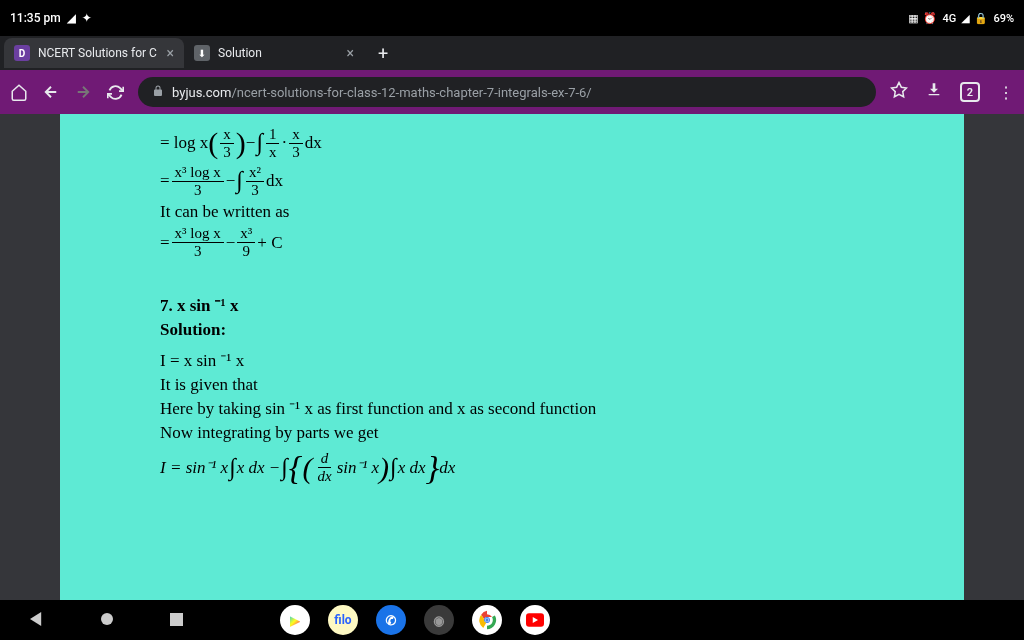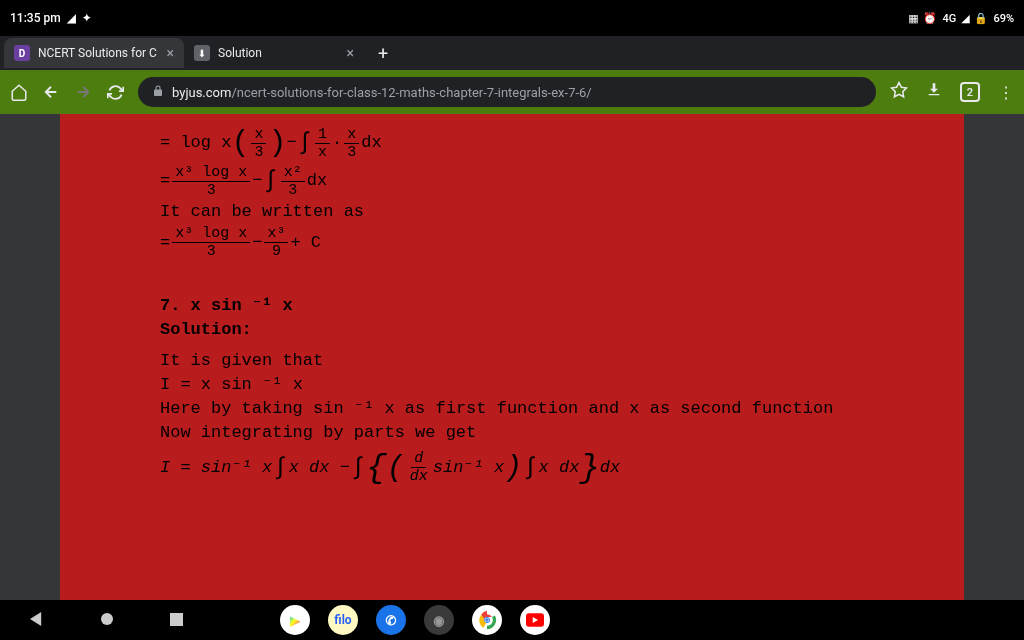--- a/index.html
+++ b/index.html
@@ -43,21 +43,21 @@
       border-radius: 8px 8px 0 0;
       position: relative;
     }
     .tab.active { background: #35363a; }
     .tab .favicon { width: 16px; height: 16px; border-radius: 3px; flex-shrink: 0; }
     .tab .title { flex: 1; overflow: hidden; white-space: nowrap; text-overflow: ellipsis; }
     .tab .close { color: #9aa0a6; font-size: 14px; cursor: pointer; }
     .new-tab { color: #e8eaed; font-size: 18px; padding: 0 14px; cursor: pointer; }
     .nav-bar {
       height: 44px;
-      background: #4d7c0f;
+      background: #701a75;
       display: flex;
       align-items: center;
       padding: 0 10px;
       gap: 14px;
     }
     .nav-icon { color: #e8eaed; width: 18px; height: 18px; display: flex; align-items: center; justify-content: center; }
     .nav-icon.dim { color: #777; }
     .url-bar {
       flex: 1;
       height: 30px;
@@ -72,25 +72,25 @@
     }
     .url-host { color: #e8eaed; }
     .right-icons { display: flex; align-items: center; gap: 18px; color: #e8eaed; }
     .tab-count { border: 2px solid #e8eaed; border-radius: 4px; width: 20px; height: 20px; display: flex; align-items: center; justify-content: center; font-size: 11px; font-weight: 600; }
     .content-area {
       background: #35363a;
       height: calc(640px - 22px - 34px - 44px - 40px);
       padding: 0 60px;
     }
     .page {
-      background: #b91c1c;
+      background: #5eead4;
       height: 100%;
       padding: 10px 100px 36px 100px;
       color: #000;
-      font-family: Liberation Mono, monospace;
+      font-family: Liberation Serif, serif;
       font-size: 17px;
       line-height: 1.4;
     }
     .eq-line { display: flex; align-items: center; height: 38px; }
     .frac {
       display: inline-flex;
       flex-direction: column;
       align-items: center;
       vertical-align: middle;
       margin: 0 2px;
@@ -253,22 +253,22 @@
       <span class="frac">
           <span class="num">x³</span>
           <span class="den">9</span>
         </span>
       <span> + C</span>
     </div>
 
     <div class="problem-heading">7. x sin ⁻¹ x</div>
     <div class="solution-heading">Solution:</div>
 
+    <div>I = x sin ⁻¹ x</div>
     <div>It is given that</div>
-    <div>I = x sin ⁻¹ x</div>
     <div>Here by taking sin ⁻¹ x as first function and x as second function</div>
     <div>Now integrating by parts we get</div>
 
     <div class="eq-line" style="height:46px;font-style:italic">
       <span style="font-style:italic">I = sin⁻¹ x </span>
       <span class="integral">∫</span>
       <span style="font-style:italic">x dx − </span>
       <span class="integral">∫</span>
       <span class="big-brace">{</span>
       <span class="paren-big">(</span>

